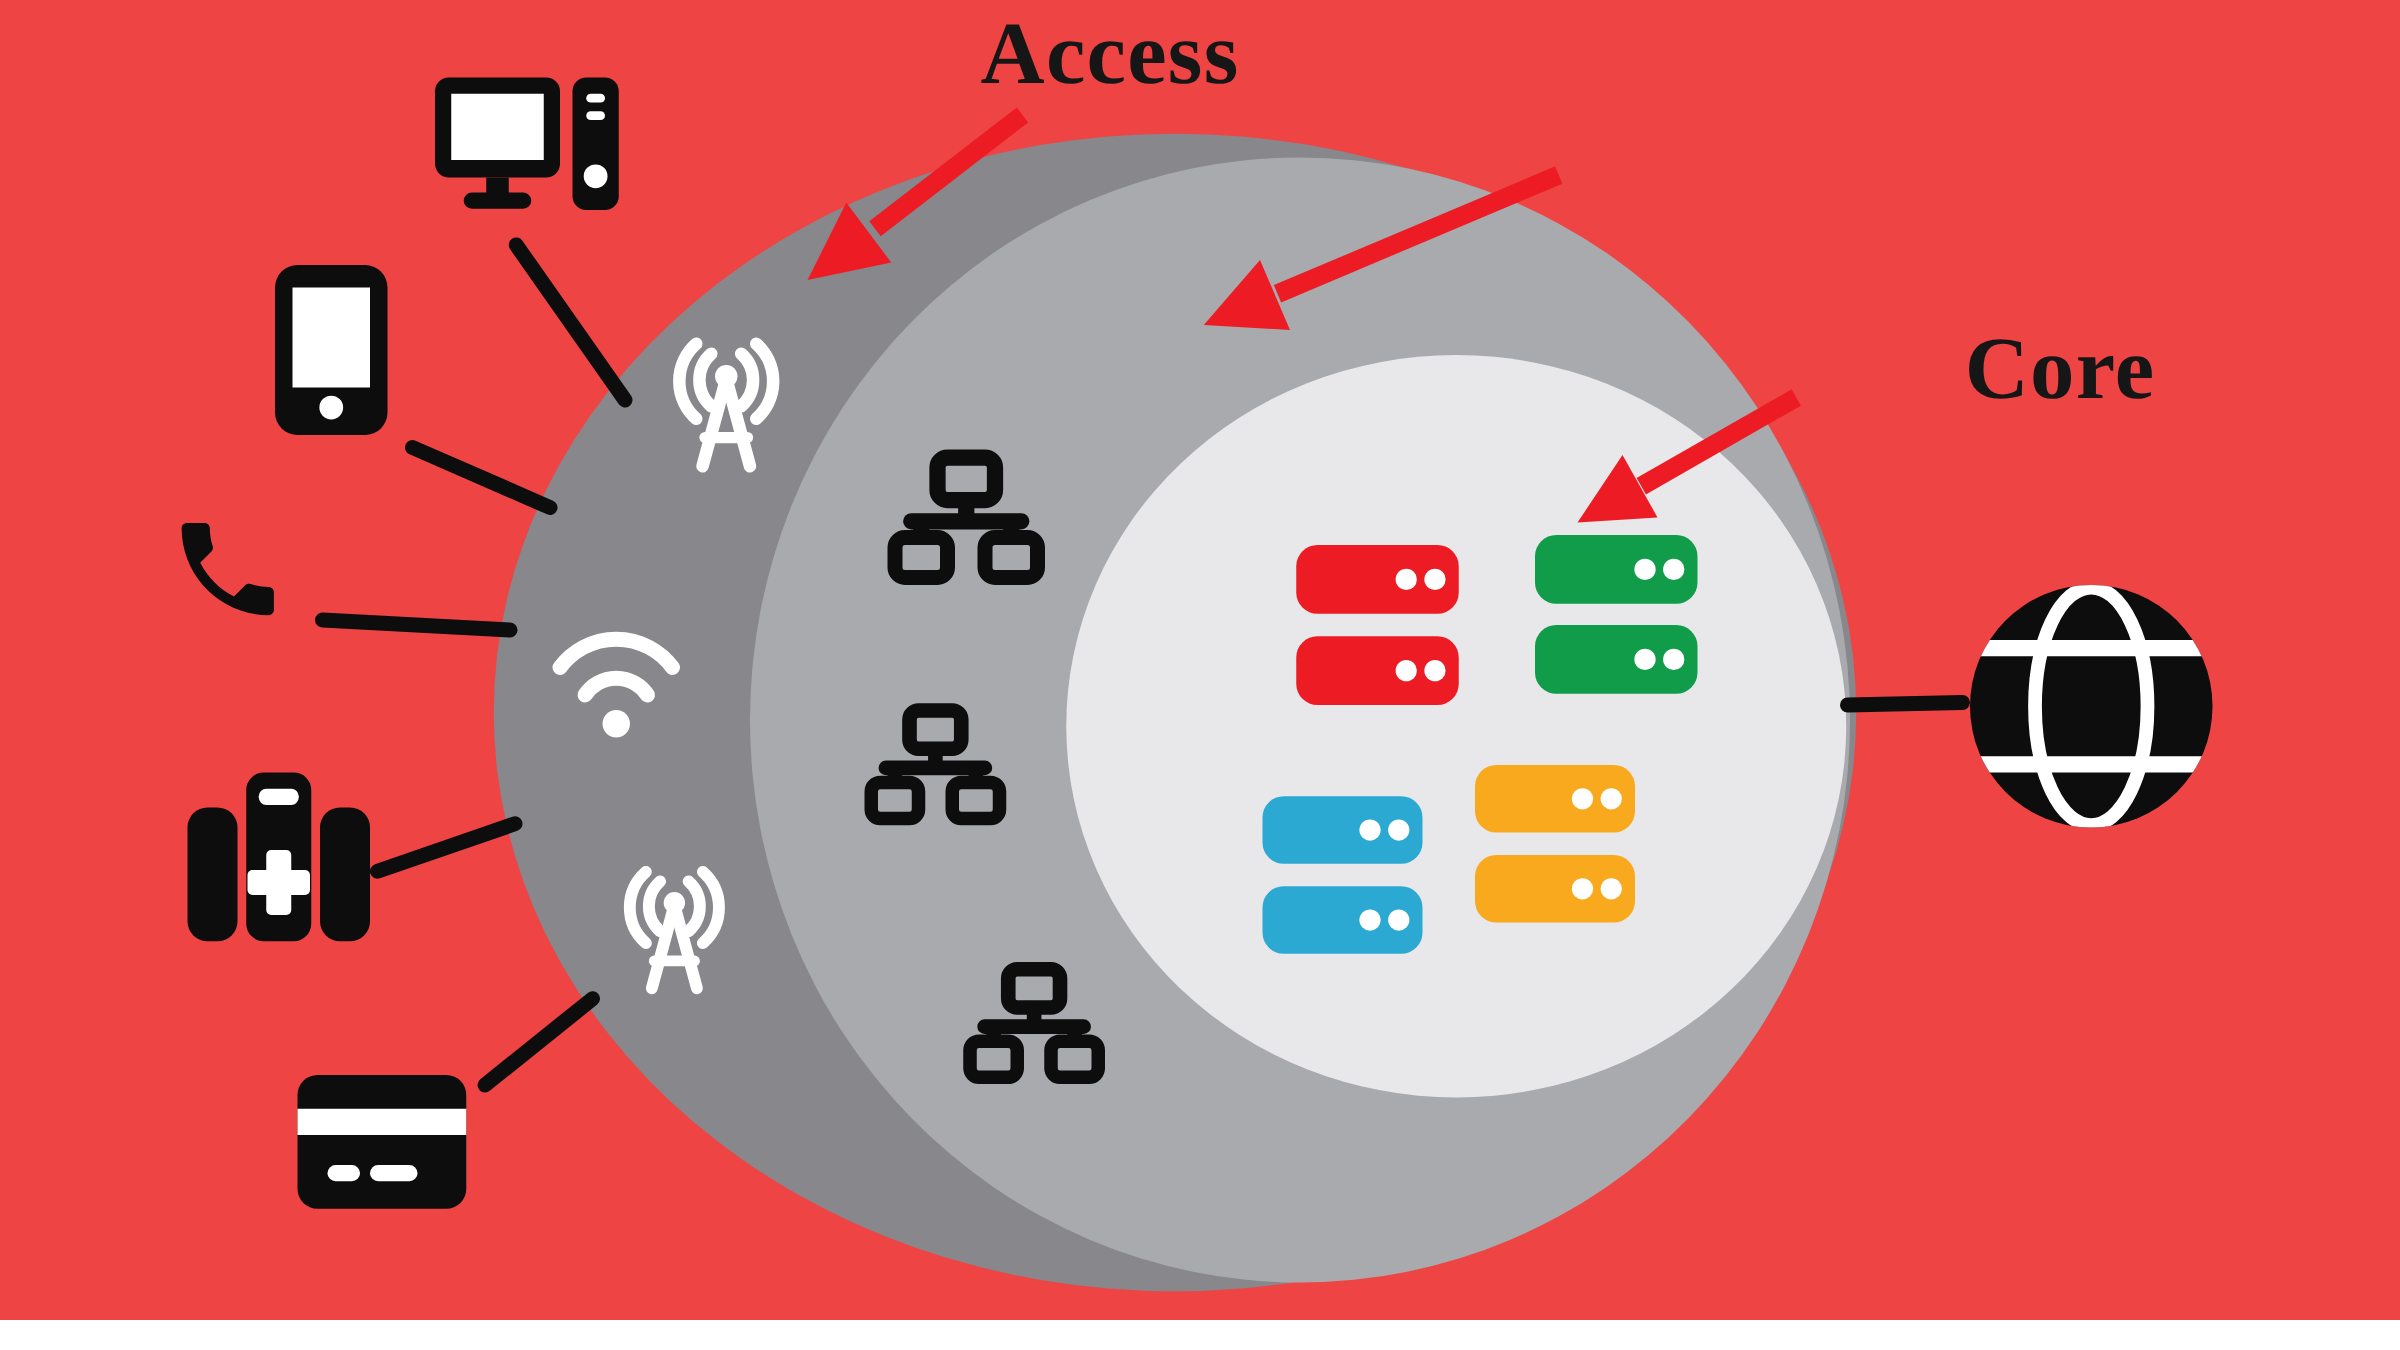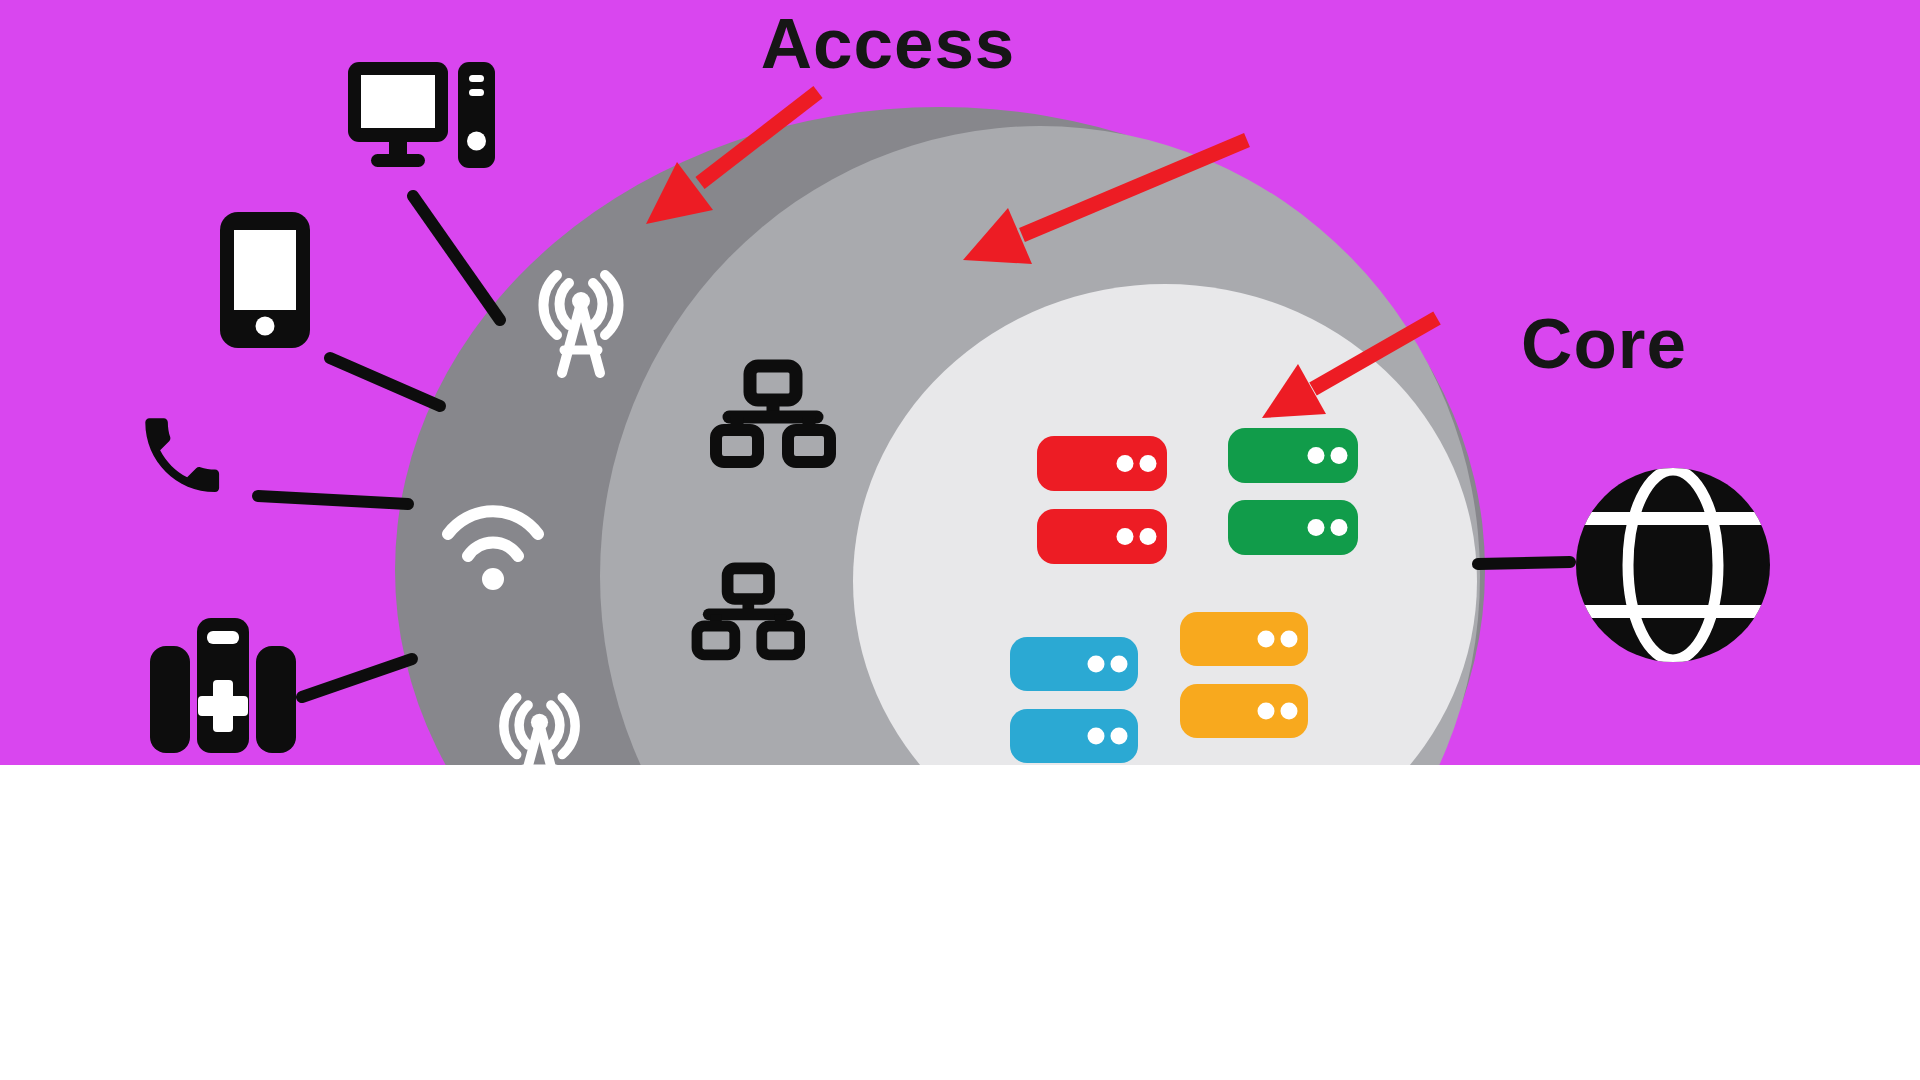--- a/index.html
+++ b/index.html
@@ -1,21 +1,21 @@
 <!DOCTYPE html>
 <html><head>
 <meta charset="utf-8">
 <style>
   html,body{margin:0;padding:0;background:#ffffff;}
   .stage{
     position:relative;
-    width:1920px;height:765px;
-    background:#d946ef;
+    width:1920px;height:1056px;
+    background:#ef4444;
     overflow:hidden;
-    font-family:Liberation Sans, sans-serif;
+    font-family:Liberation Serif, serif;
   }
   .stage svg{position:absolute;left:0;top:0;width:1920px;height:1080px;}
   .layer-label{
     position:absolute;
     transform:translateX(-50%);
     font-weight:700;
     font-size:71px;
     letter-spacing:1px;
     color:#161616;
     white-space:nowrap;
@@ -178,14 +178,14 @@
       <line x1="1247" y1="140" x2="1022" y2="235" stroke-width="15" stroke-linecap="butt" stroke="#ed1c24"></line>
       <polygon points="963,260 1008,208 1032,264" fill="#ed1c24"></polygon>
     </g>
     <g>
       <line x1="1437" y1="318" x2="1313" y2="389" stroke-width="15" stroke-linecap="butt" stroke="#ed1c24"></line>
       <polygon points="1262,418 1298,364 1326,414" fill="#ed1c24"></polygon>
     </g>
   </svg>
 
   <div class="layer-label" style="left:888px;top:8px;">Access</div>
-  <div class="layer-label" style="left:1604px;top:260px;margin-top:48px;">Core</div>
+  <div class="layer-label" style="left:1648px;top:260px;">Core</div>
 </div>
 
 </body></html>

